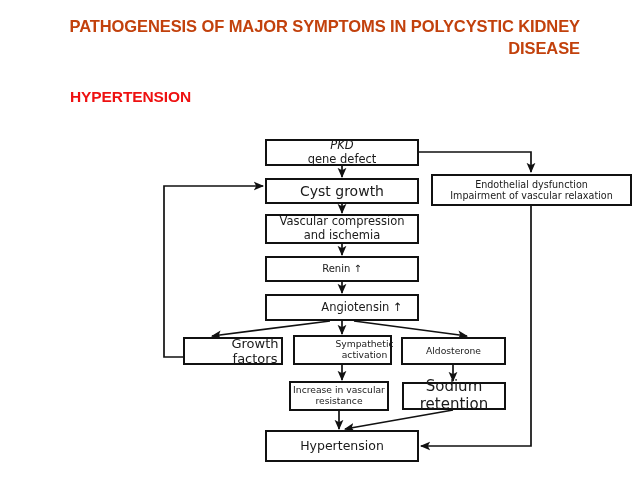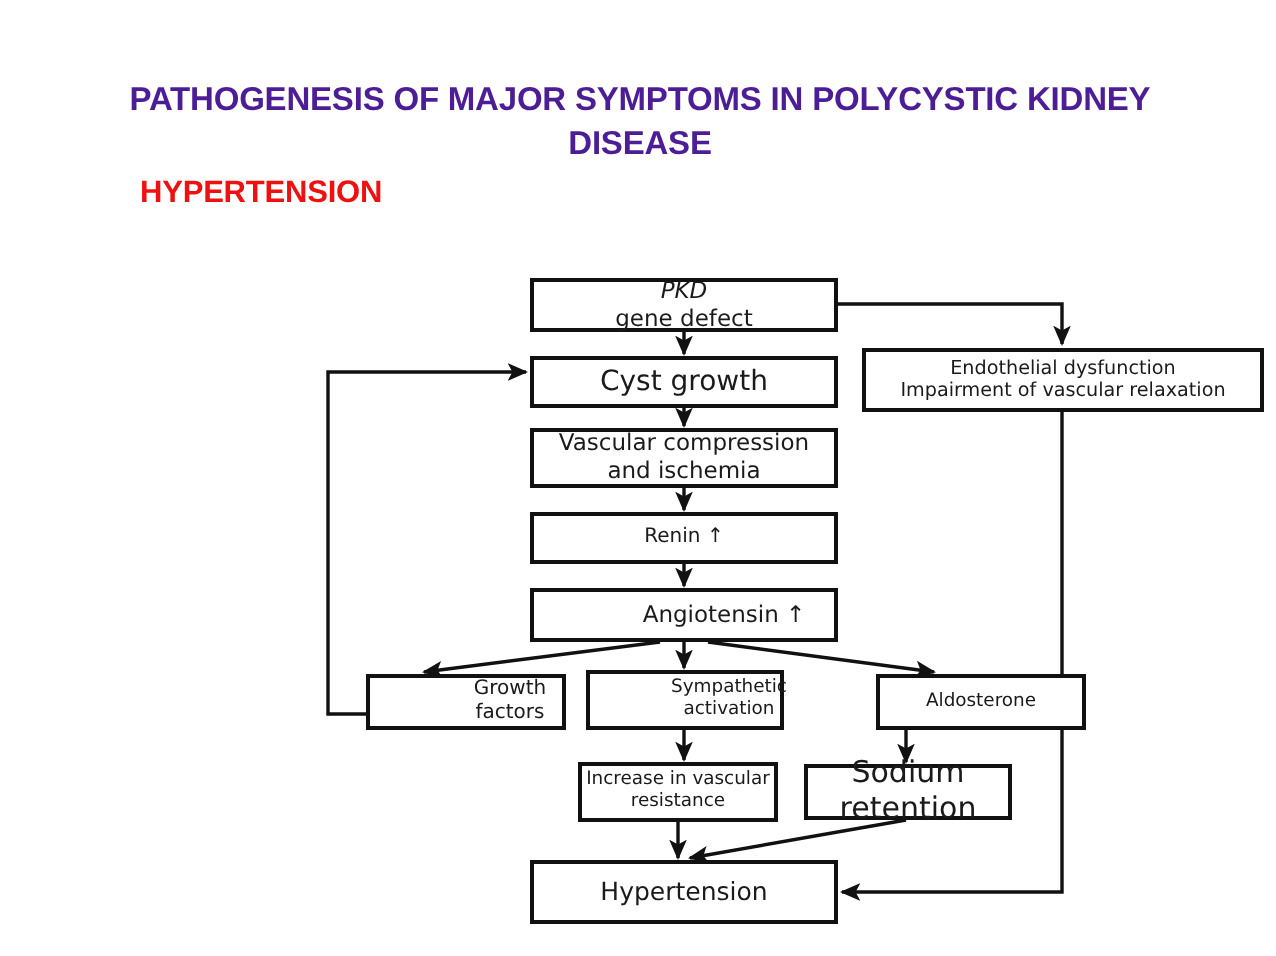--- a/index.html
+++ b/index.html
@@ -22,27 +22,26 @@
     width: 638px;
     height: 478px;
   }
 
   
   .main-title {
     position: absolute;
     left: 60px;
     top: 16px;
     width: 520px;
-    text-align: center;
+    text-align: right;
     font-size: 16.5px;
     font-weight: bold;
     line-height: 1.32;
     letter-spacing: -0.1px;
-    color: #4c1d95;
-    margin-top: 24px;
+    color: #c2410c;
   }
   .section-title {
     position: absolute;
     left: 70px;
     top: 88px;
     font-size: 15.5px;
     font-weight: bold;
     color: #ee1111;
     letter-spacing: -0.1px;
   }
@@ -76,23 +75,23 @@
     z-index: 2;
   }
   .node span { display: block; }
 
   .n-pkd       { left: 253px; top: 139px; width: 154px; height: 27px; font-size: 11.5px; }
   .n-cyst      { left: 253px; top: 178px; width: 154px; height: 26px; font-size: 14px; }
   .n-vasccomp  { left: 253px; top: 214px; width: 154px; height: 30px; font-size: 11.5px; }
   .n-renin     { left: 253px; top: 256px; width: 154px; height: 26px; font-size: 10px; text-align: right; }
   .n-angio     { left: 253px; top: 294px; width: 154px; height: 27px; font-size: 11.5px; padding-left: 40px; }
   .n-endo      { left: 419px; top: 174px; width: 201px; height: 32px; font-size: 9.6px; text-align: center; }
-  .n-growth    { left: 171px; top: 337px; width: 100px; height: 28px; font-size: 10px; padding-left: 44px; }
+  .n-growth    { left: 171px; top: 337px; width: 100px; height: 28px; font-size: 13px; padding-left: 44px; }
   .n-symp      { left: 281px; top: 335px; width: 99px; height: 30px; font-size: 9.2px; padding-left: 44px; }
-  .n-aldo      { left: 389px; top: 337px; width: 105px; height: 28px; font-size: 9.2px; margin-left: 37px; }
+  .n-aldo      { left: 389px; top: 337px; width: 105px; height: 28px; font-size: 9.2px; }
   .n-ivr       { left: 277px; top: 381px; width: 100px; height: 30px; font-size: 9.2px; }
   .n-sodium    { left: 390px; top: 382px; width: 104px; height: 28px; font-size: 15px; }
   .n-htn       { left: 253px; top: 430px; width: 154px; height: 32px; font-size: 12.5px; }
 
   .ital { font-style: italic; }
 </style>
 </head>
 <body style="background: rgb(255, 255, 255);">
 
 <div id="slide">

